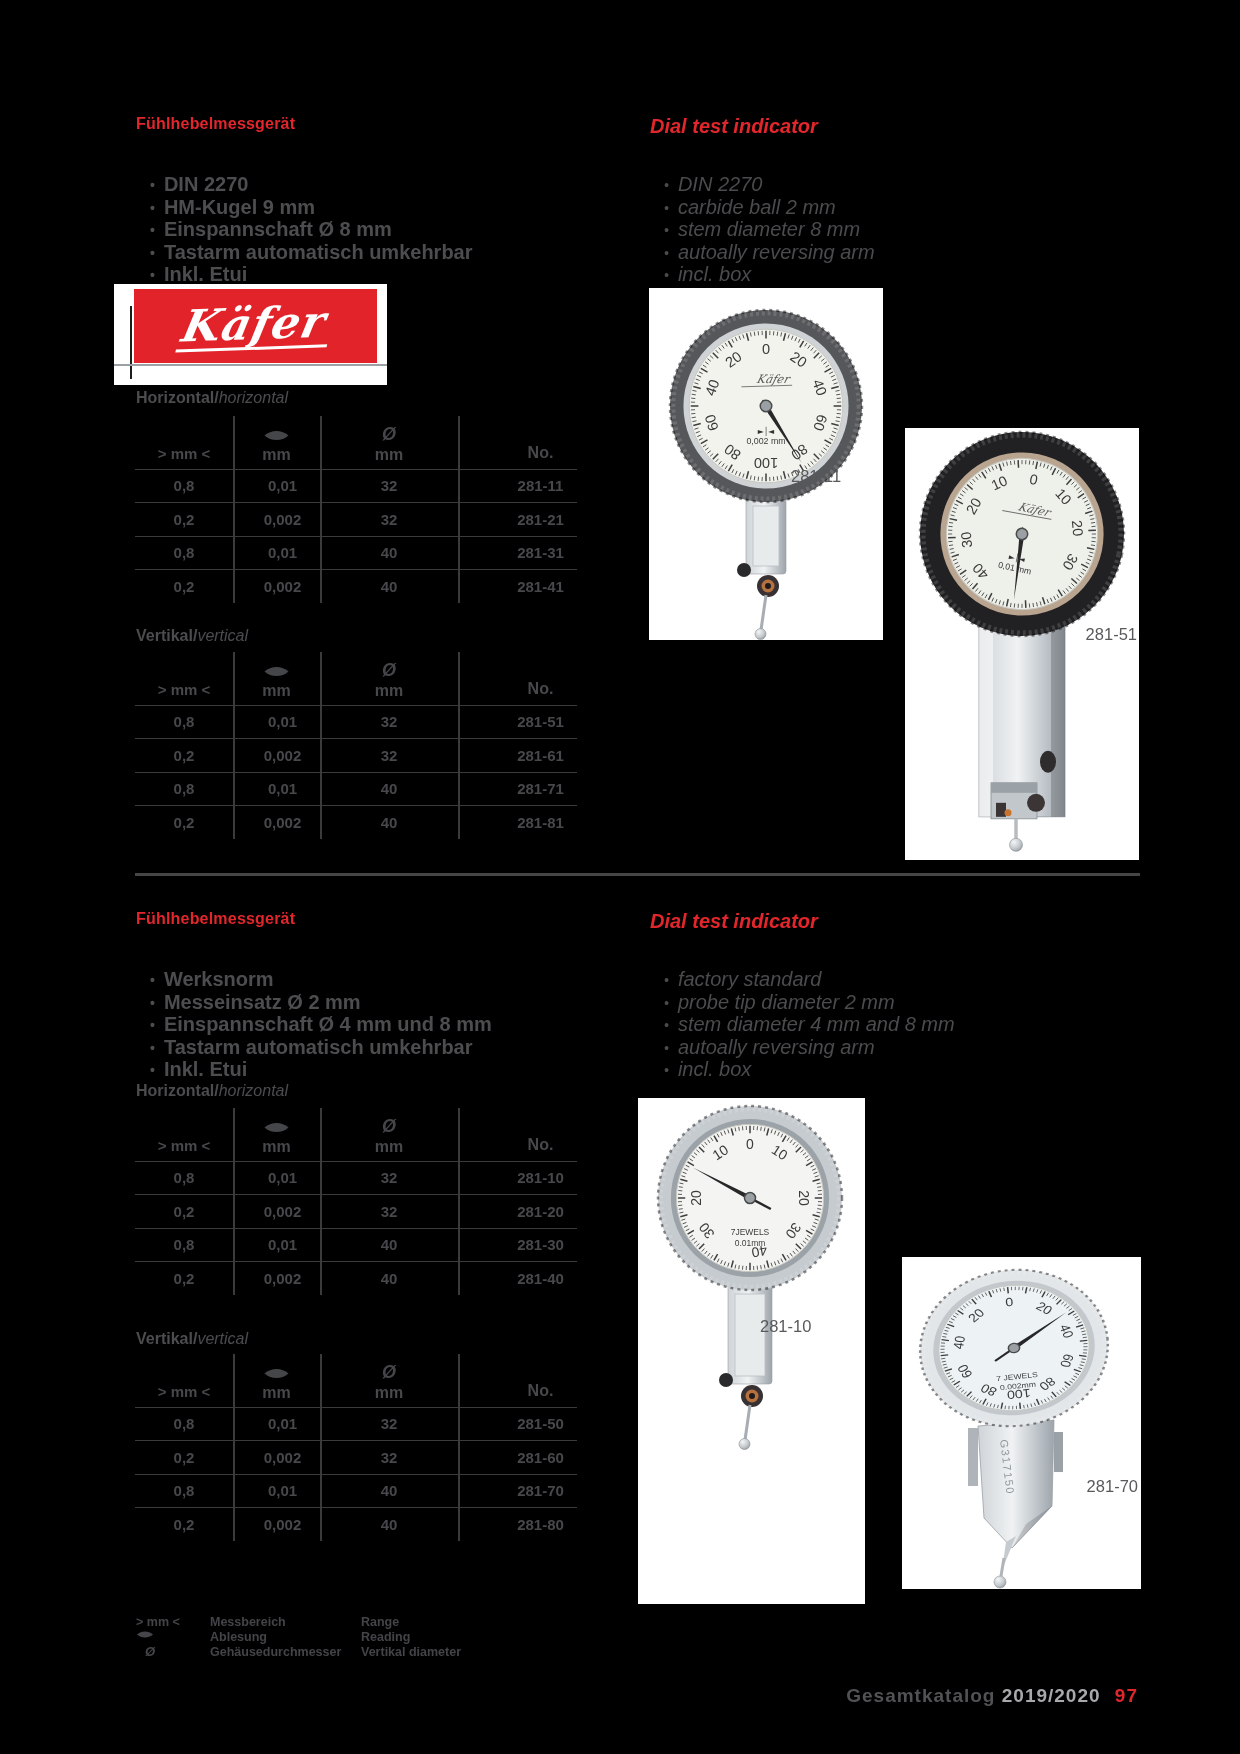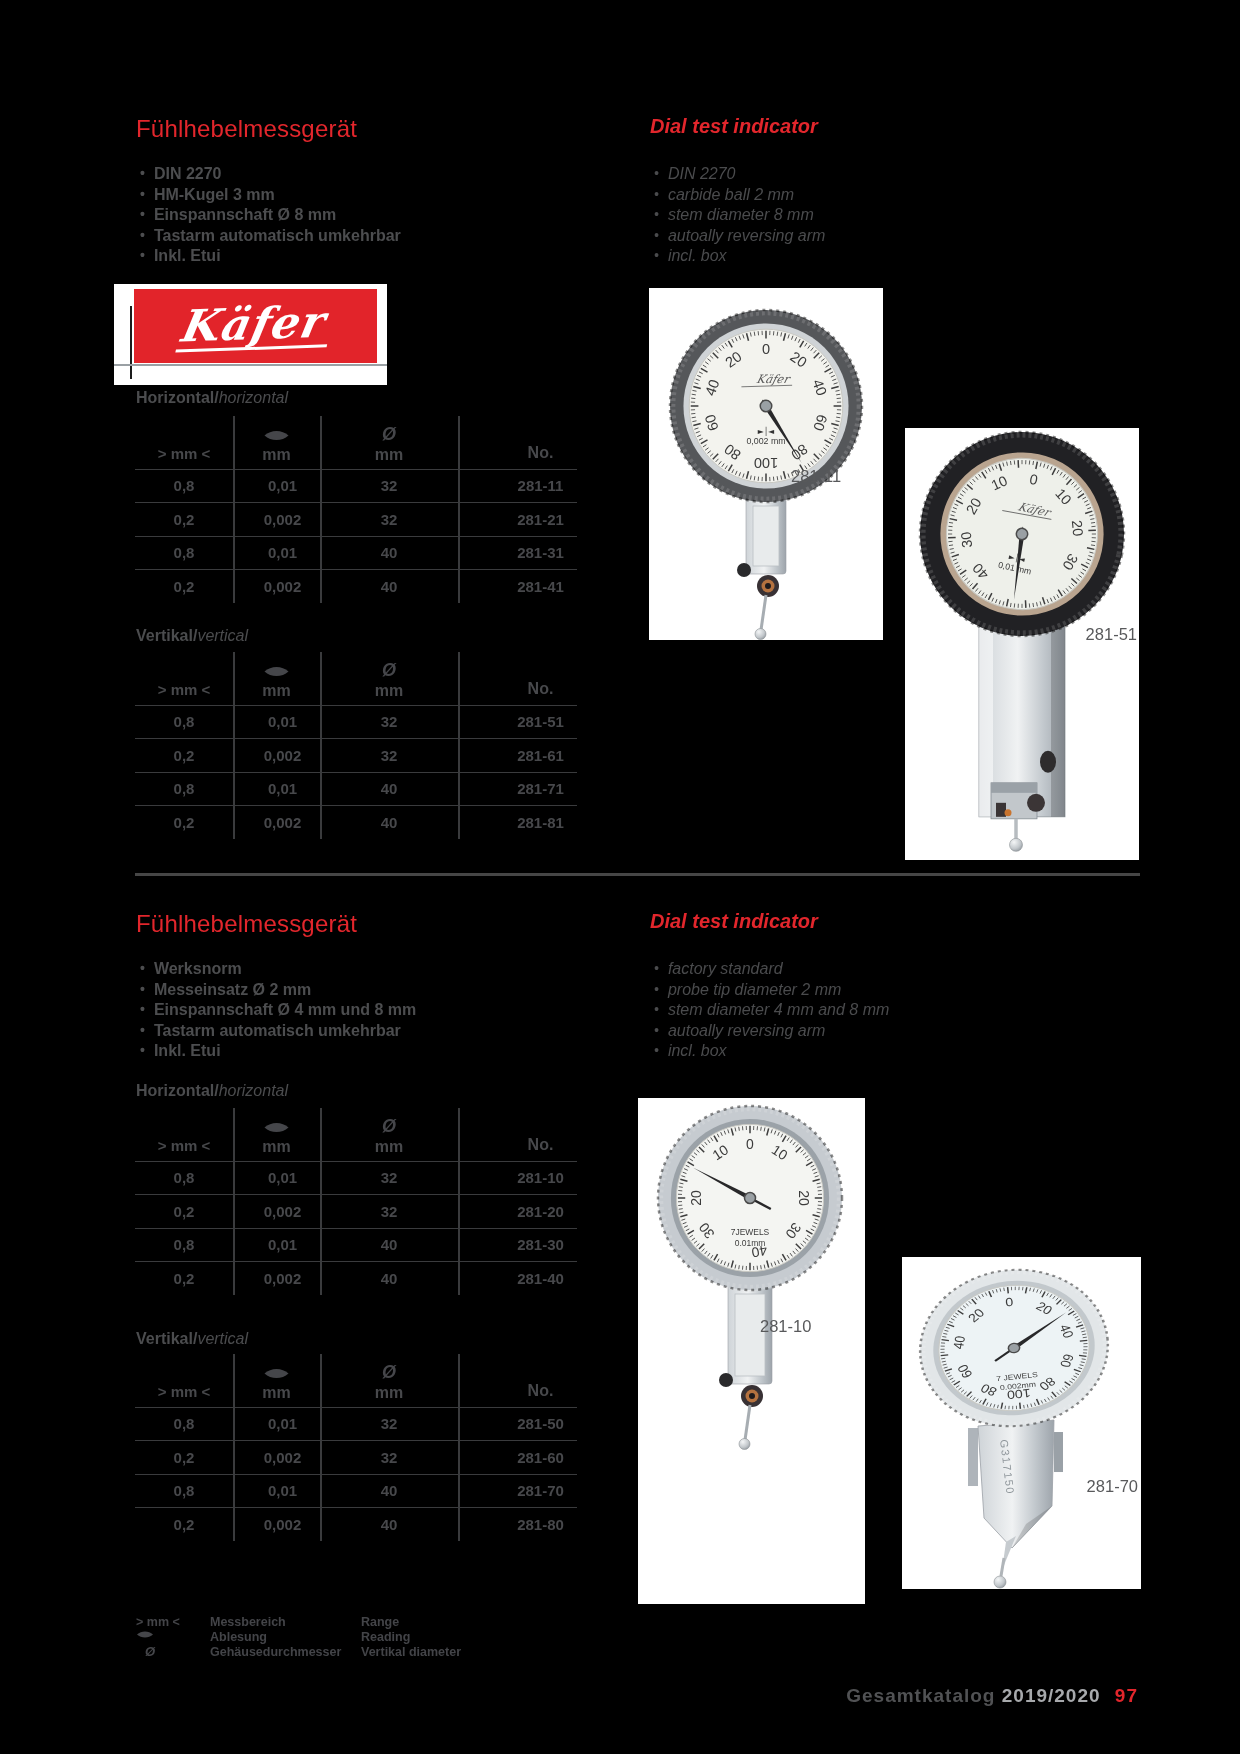--- a/index.html
+++ b/index.html
@@ -3,26 +3,26 @@
 <meta charset="utf-8">
 <style>
   html,body{margin:0;padding:0;background:#000;}
   *{box-sizing:border-box;}
   .page{position:relative;width:1240px;height:1754px;background:#000;overflow:hidden;
         font-family:"Liberation Sans",sans-serif;}
   
   .tagline{position:absolute;top:50px;right:107px;font-size:19px;font-weight:600;
            color:#55565a;letter-spacing:.2px;}
   
-  .title-de{position:absolute;font-size:24px;font-weight:normal;color:#e2262c;letter-spacing:.2px;}
+  .title-de{position:absolute;font-size:16px;font-weight:bold;color:#e2262c;letter-spacing:.2px;}
   .title-en{position:absolute;font-size:20px;font-weight:bold;font-style:italic;color:#e2262c;}
   .s1-de{left:136px;top:115px;} .s1-en{left:650px;top:115px;}
   .s2-de{left:136px;top:910px;} .s2-en{left:650px;top:910px;}
   
-  .feats{position:absolute;margin:4px;padding:0;list-style:none;font-size:16px;line-height:20.6px;}
+  .feats{position:absolute;margin:14px;padding:0;list-style:none;font-size:20px;line-height:20.6px;}
   .feats li::before{content:"•";margin-right:9px;font-size:14px;position:relative;top:-1px;}
   .feats-de{color:#4c4d4f;font-weight:700;}
   .feats-en{color:#4a4b4d;font-style:italic;font-weight:500;}
   .f1-de{left:136px;top:160px;} .f1-en{left:650px;top:160px;}
   .f2-de{left:136px;top:955px;} .f2-en{left:650px;top:955px;}
   
   .logo-card{position:absolute;left:114px;top:284px;width:273px;height:101px;background:#fff;}
   .logo-red{position:absolute;left:20px;top:5px;width:243px;height:74px;background:#e2242a;
             display:flex;align-items:center;justify-content:center;overflow:hidden;}
   .kafer-script{font-family:"DejaVu Serif",serif;font-style:italic;font-weight:bold;
@@ -79,21 +79,21 @@
 </head>
 <body>
 
 <div class="page">
 
 
   <div class="title-de s1-de">Fühlhebelmessgerät</div>
   <div class="title-en s1-en">Dial test indicator</div>
   <ul class="feats feats-de f1-de">
       <li>DIN 2270</li>
-      <li>HM-Kugel 3 mm</li>
+      <li>HM-Kugel 9 mm</li>
       <li>Einspannschaft Ø 8 mm</li>
       <li>Tastarm automatisch umkehrbar</li>
       <li>Inkl. Etui</li>
     </ul>
   <ul class="feats feats-en f1-en">
       <li>DIN 2270</li>
       <li>carbide ball 2 mm</li>
       <li>stem diameter 8 mm</li>
       <li>autoally reversing arm</li>
       <li>incl. box</li>

